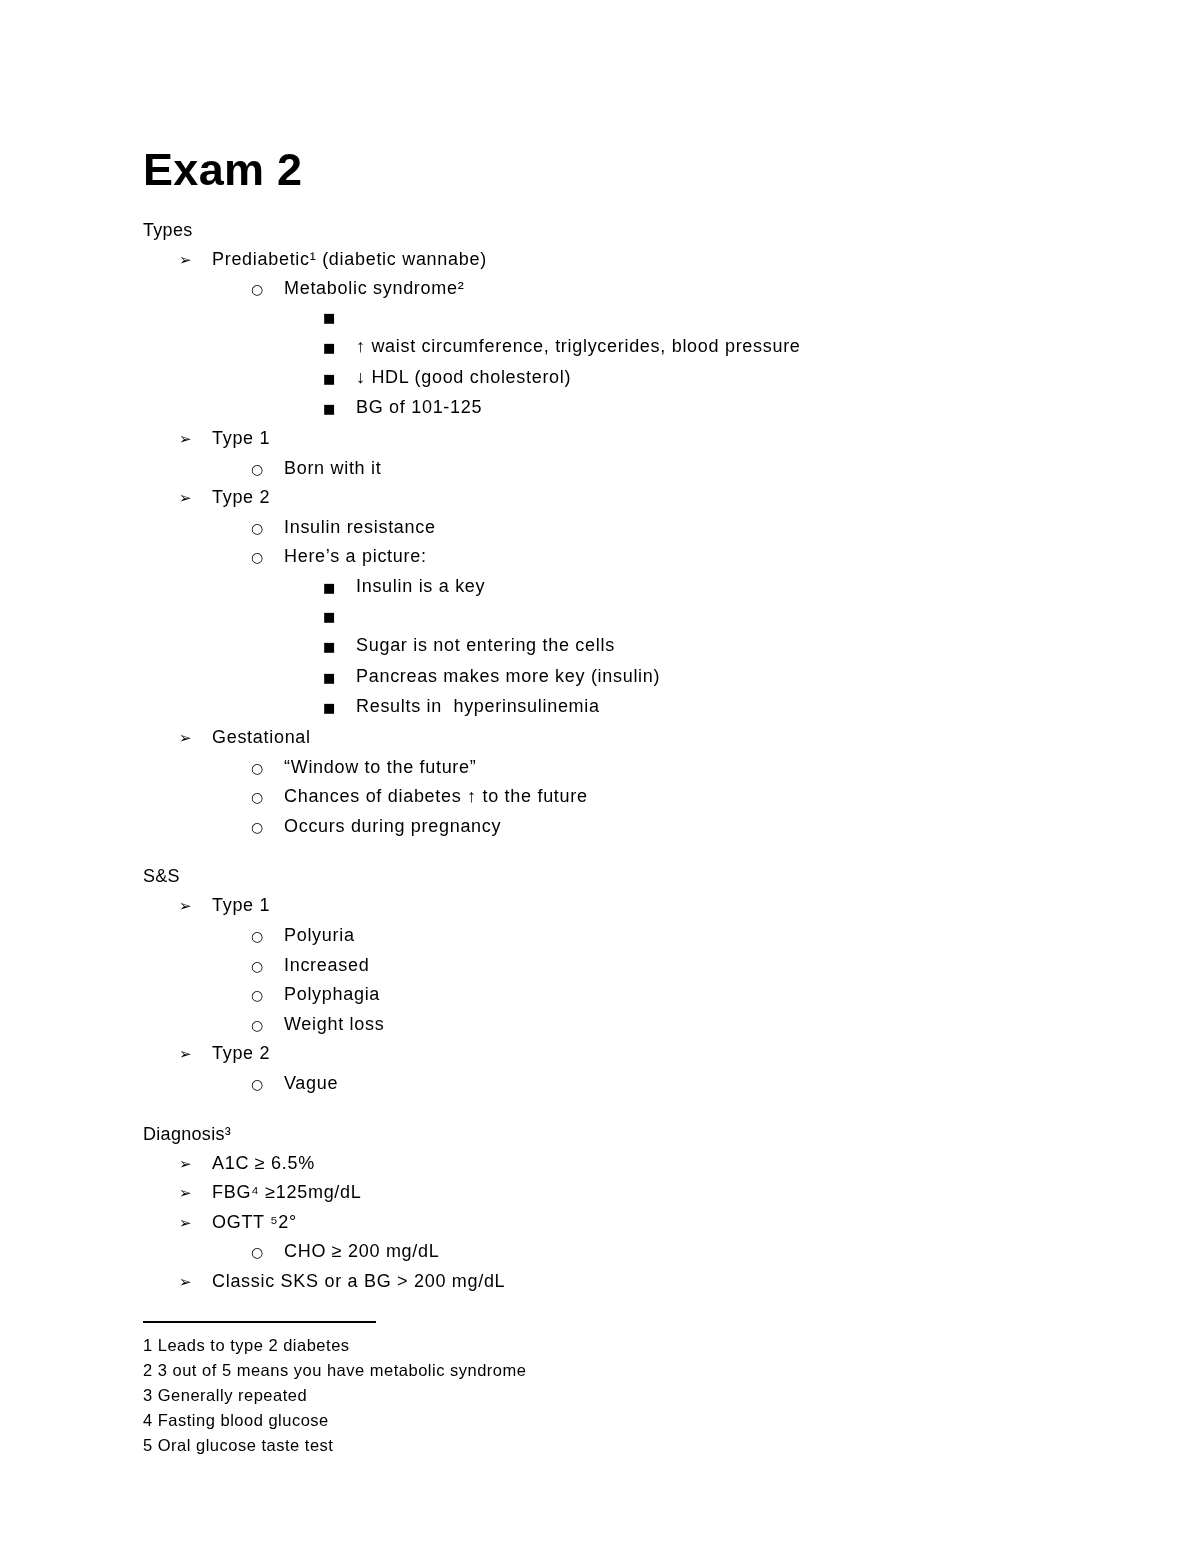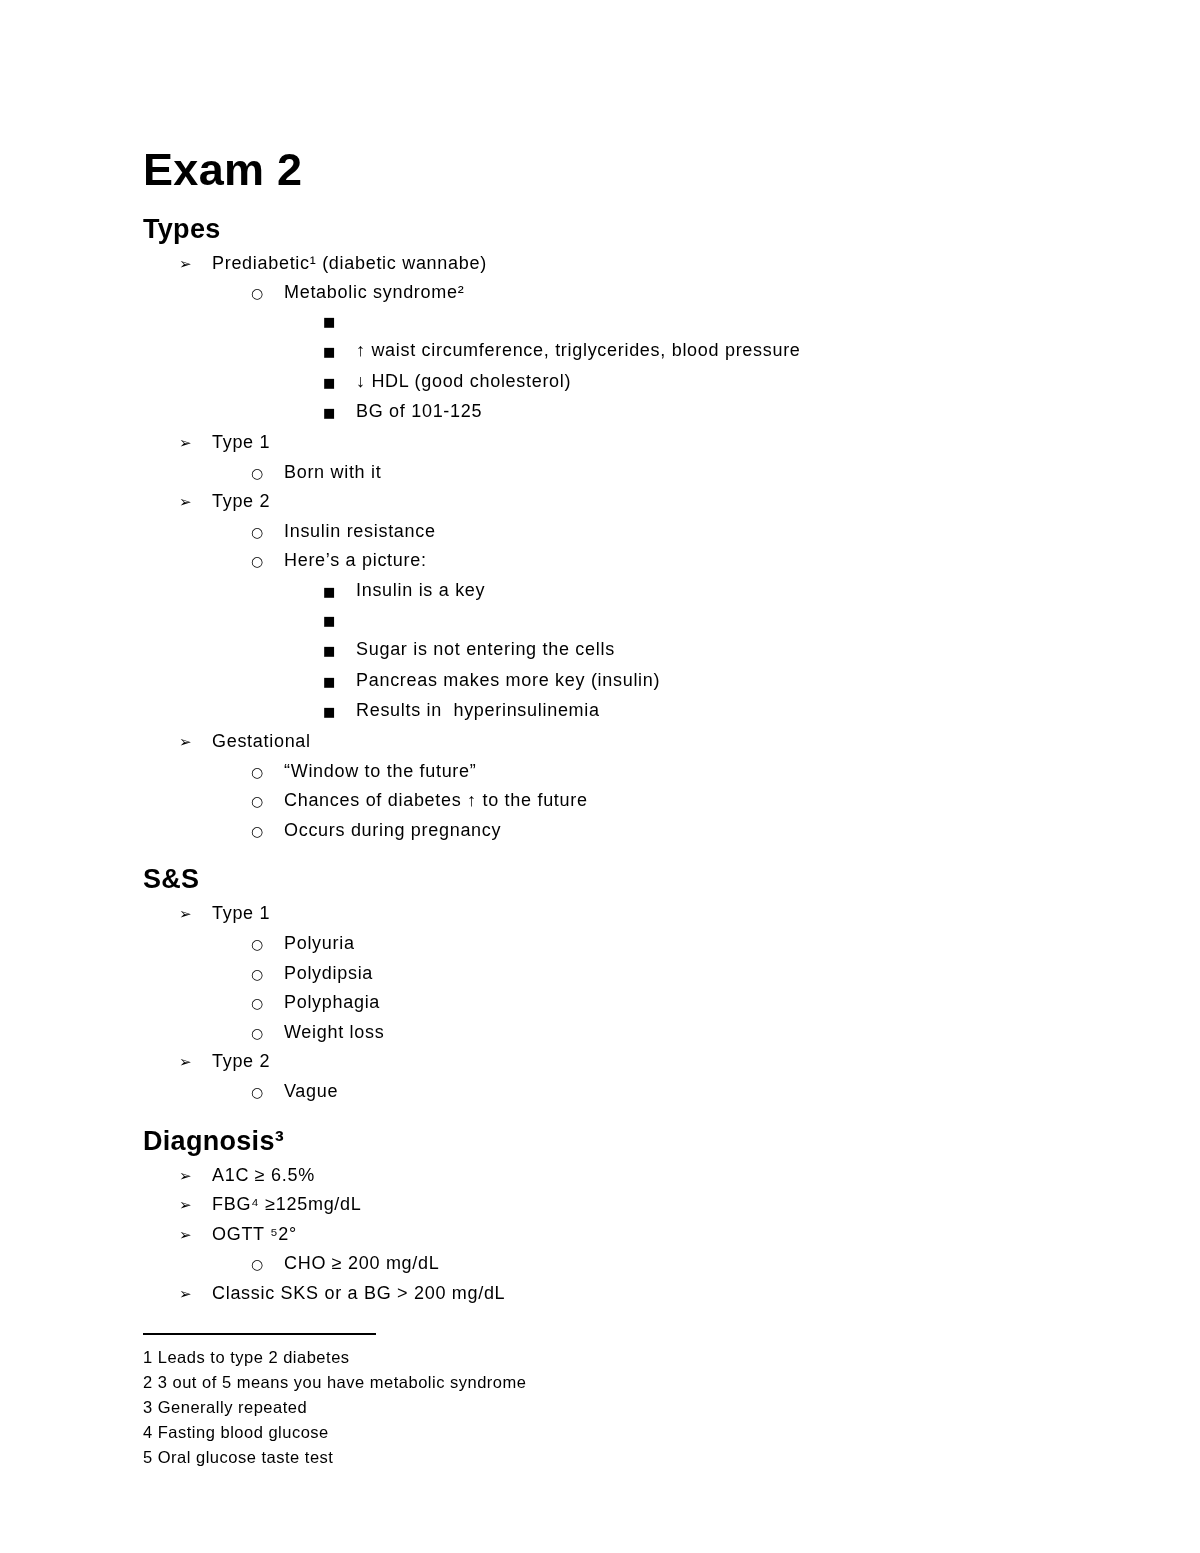--- a/index.html
+++ b/index.html
@@ -21,23 +21,23 @@
     margin: 0 0 16px 0;
     letter-spacing: 0.3px;
   }
   .doc-subtitle {
     font-size: 27px;
     font-weight: bold;
     margin: 0 0 8px 0;
     letter-spacing: 0.3px;
   }
   .subheading {
-    font-size: 27px;
-    font-weight: bold;
-    margin: 19px 0 4px 0;
+    font-size: 18px;
+    font-weight: normal;
+    margin: 25px 0 4px 0;
     letter-spacing: 0.3px;
   }
   .line {
     display: flex;
     align-items: baseline;
     font-size: 18px;
     line-height: 28.6px;
     letter-spacing: 0.7px;
     white-space: pre-wrap;
   }
@@ -92,21 +92,21 @@
   <div class="line l3"><span class="bullet square">■</span><span class="txt">Results in  hyperinsulinemia</span></div>
   <div class="line l1"><span class="bullet arrow">➢</span><span class="txt">Gestational</span></div>
   <div class="line l2"><span class="bullet circle">○</span><span class="txt">“Window to the future”</span></div>
   <div class="line l2"><span class="bullet circle">○</span><span class="txt">Chances of diabetes ↑ to the future</span></div>
   <div class="line l2"><span class="bullet circle">○</span><span class="txt">Occurs during pregnancy</span></div>
 
   <h3 class="subheading">S&amp;S</h3>
 
   <div class="line l1"><span class="bullet arrow">➢</span><span class="txt">Type 1</span></div>
   <div class="line l2"><span class="bullet circle">○</span><span class="txt">Polyuria</span></div>
-  <div class="line l2"><span class="bullet circle">○</span><span class="txt">Polydipsia</span></div>
+  <div class="line l2"><span class="bullet circle">○</span><span class="txt">Increased</span></div>
   <div class="line l2"><span class="bullet circle">○</span><span class="txt">Polyphagia</span></div>
   <div class="line l2"><span class="bullet circle">○</span><span class="txt">Weight loss</span></div>
   <div class="line l1"><span class="bullet arrow">➢</span><span class="txt">Type 2</span></div>
   <div class="line l2"><span class="bullet circle">○</span><span class="txt">Vague</span></div>
 
   <h3 class="subheading">Diagnosis³</h3>
 
   <div class="line l1"><span class="bullet arrow">➢</span><span class="txt">A1C ≥ 6.5%</span></div>
   <div class="line l1"><span class="bullet arrow">➢</span><span class="txt">FBG⁴ ≥125mg/dL</span></div>
   <div class="line l1"><span class="bullet arrow">➢</span><span class="txt">OGTT ⁵2°</span></div>

